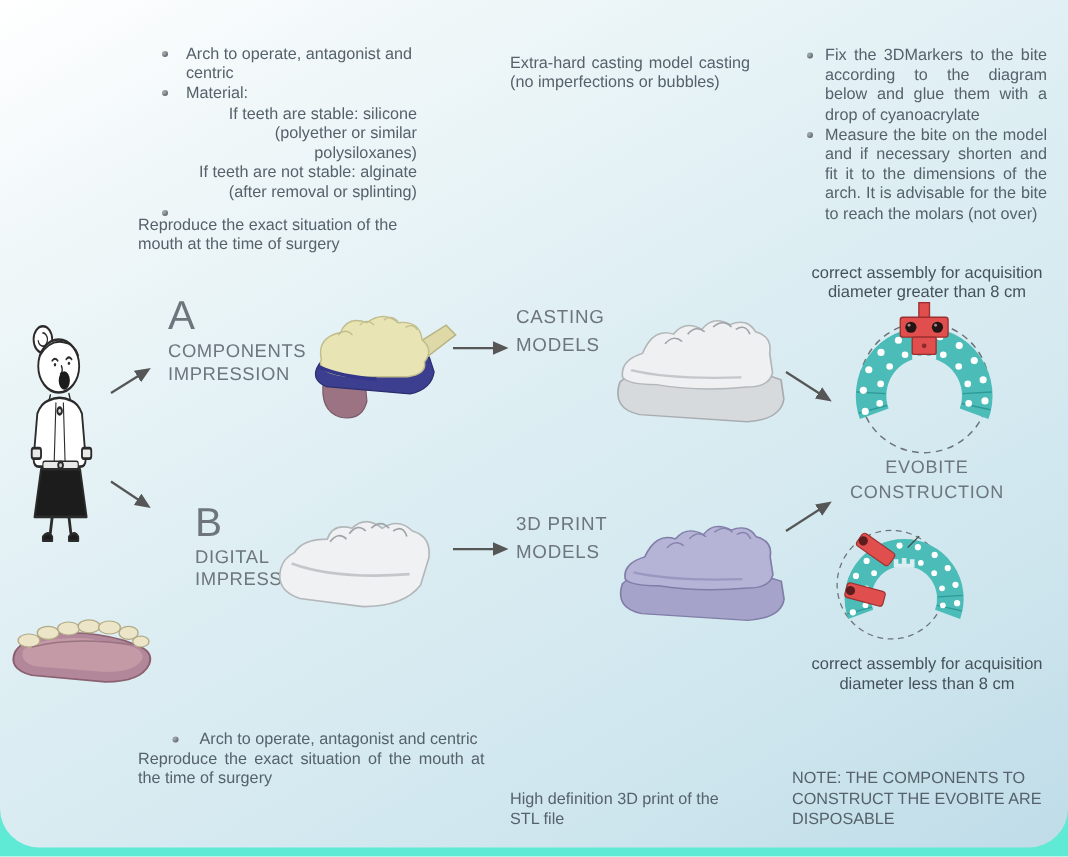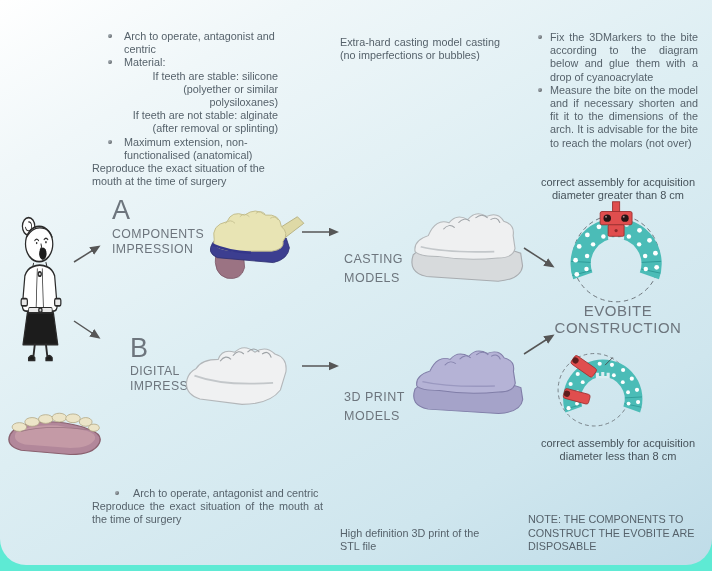--- a/index.html
+++ b/index.html
@@ -16,23 +16,23 @@
   .just{text-align:justify;}
   .li{display:flex;}
   .li .dot{flex:none;width:4px;height:4px;border-radius:50%;background:var(--bullet);
     margin-top:4px;box-shadow:inset -1px -1px 1px rgba(0,0,0,.3);}
   .gap12{margin-right:12px;margin-left:16px;}
   .gap8{margin-right:8px;margin-left:14px;}
   .gap14{margin-right:14px;margin-left:23px;}
   .sub{padding-left:36px;text-align:right;}
   .label{position:absolute;color:var(--text-label);font-size:12.3px;line-height:15px;letter-spacing:.4px;}
   .big-letter{position:absolute;color:var(--text-label);font-size:27px;font-weight:300;line-height:28px;}
-  .models-label{position:absolute;color:var(--text-label);font-size:12.5px;line-height:18.5px;letter-spacing:.5px;margin-top:48px;}
+  .models-label{position:absolute;color:var(--text-label);font-size:12.5px;line-height:18.5px;letter-spacing:.5px;}
   .caption{position:absolute;color:var(--text-caption);font-size:11px;line-height:12.6px;text-align:center;}
-  .evobite-label{position:absolute;color:var(--text-label);font-size:15px;line-height:16.5px;letter-spacing:.5px;text-align:center;}
+  .evobite-label{position:absolute;color:var(--text-label);font-size:12px;line-height:16.5px;letter-spacing:.5px;text-align:center;}
   svg.illu,svg.arrow{position:absolute;}
 </style>
 </head>
 <body>
 
 <div id="stage">
   <div id="panel"></div>
 
   <div class="note" style="left:92px;top:30px;width:186px">
     <div class="li">
@@ -40,21 +40,20 @@
         <span>Arch to operate, antagonist and centric</span>
       </div>
     <div class="li">
         <span class="dot gap12"></span>
         <span>Material:</span>
       </div>
     <div class="sub">If teeth are stable: silicone (polyether or similar polysiloxanes)</div>
     <div class="sub">If teeth are not stable: alginate (after removal or splinting)</div>
     <div class="li">
         <span class="dot gap12"></span>
-        <span>Maximum extension, non-functionalised (anatomical)</span>
       </div>
     <div>Reproduce the exact situation of the mouth at the time of surgery</div>
   </div>
 
   <div class="note just" style="left:340px;top:36px;width:160px">Extra-hard casting model casting (no imperfections or bubbles)</div>
 
   <div class="note" style="left:524px;top:31px;width:174px">
     <div class="li just">
         <span class="dot gap8"></span>
         <span>Fix the 3DMarkers to the bite according to the diagram below and glue them with a drop of cyanoacrylate</span>

